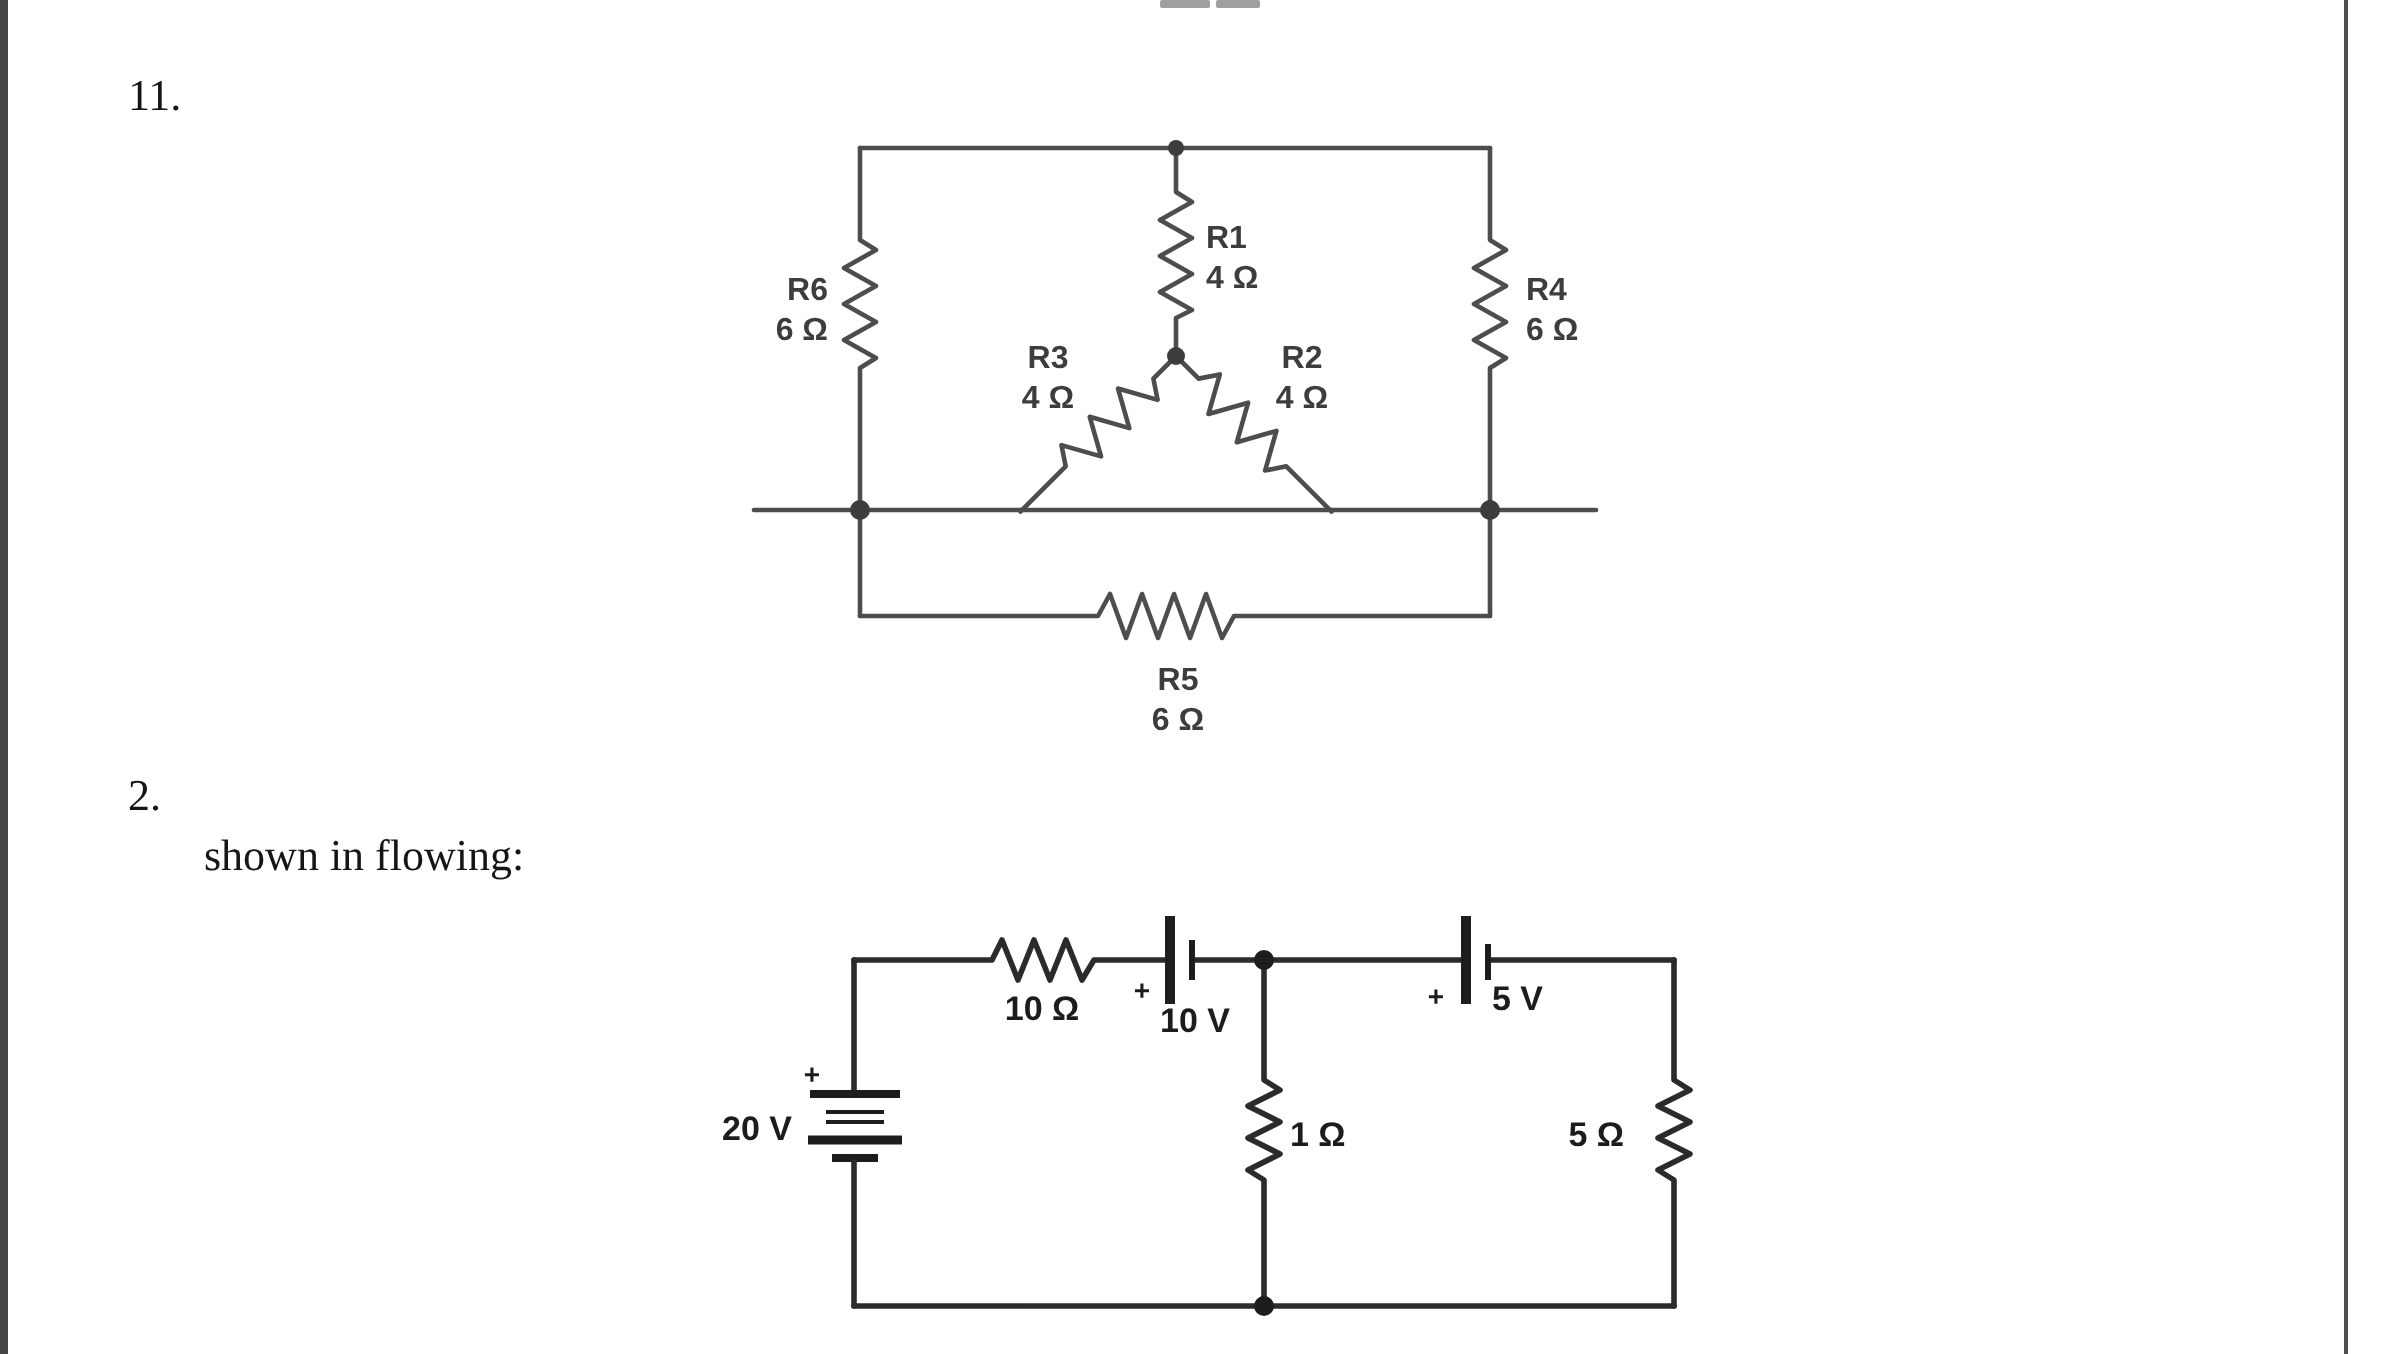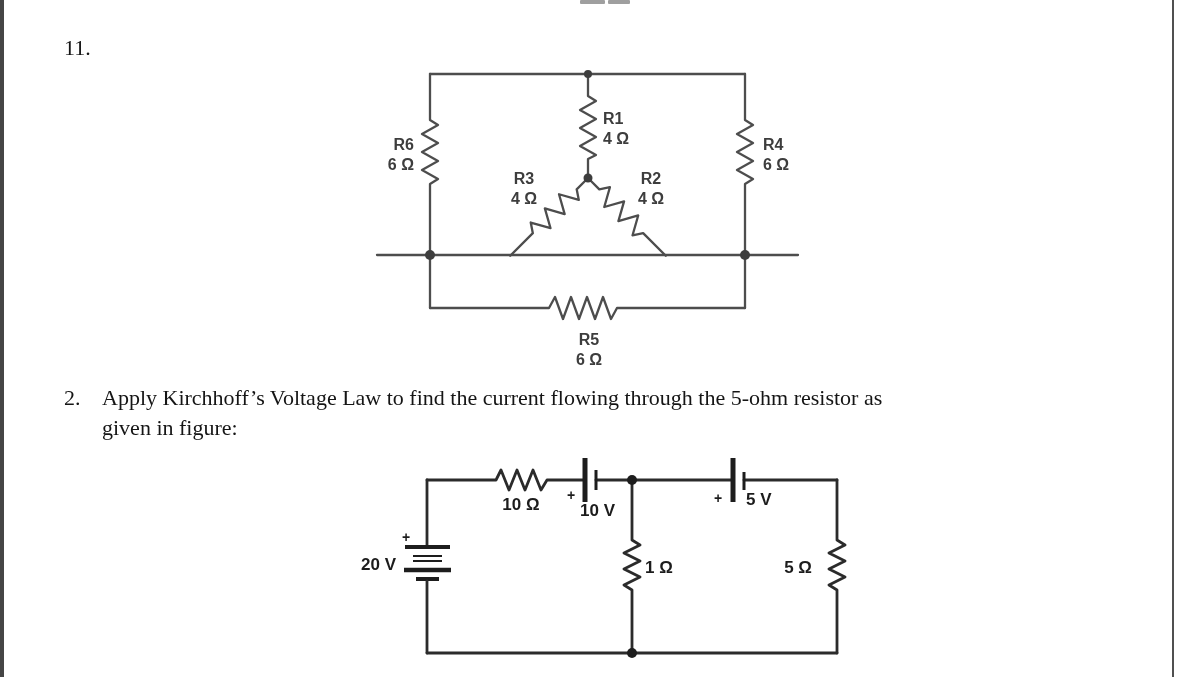--- a/index.html
+++ b/index.html
@@ -34,22 +34,22 @@
 <div class="smudge a"></div>
 <div class="smudge b"></div>
 
 <div class="problem" id="p11">
   <span class="num">11.</span>
 </div>
 
 <div class="problem" id="p12">
   <span class="num">2.</span>
   <span>
-    <span>Apply Kirchhoff’s Voltage Law to find the current flowing through the 5-ohm resistor as</span><br>
-    <span>given in figure:</span>
+    <br>
+    <span>shown in flowing:</span>
   </span>
 </div>
 
 <svg class="circuits" width="1200" height="677" viewBox="0 0 1200 677">
 
   <g>
     <path class="c1wire" d="M430,74 L745,74"></path>
     <path class="c1wire" d="M430,74 L430,120 L438,125 L422,134 L438,143 L422,152 L438,161 L422,170 L438,179 L430,184 L430,255"></path>
     <path class="c1wire" d="M745,74 L745,120 L753,125 L737,134 L753,143 L737,152 L753,161 L737,170 L753,179 L745,184 L745,255"></path>
     <path class="c1wire" d="M588,74 L588,96 L596,101 L580,110 L596,119 L580,128 L596,137 L580,146 L596,155 L588,159 L588,178"></path>

